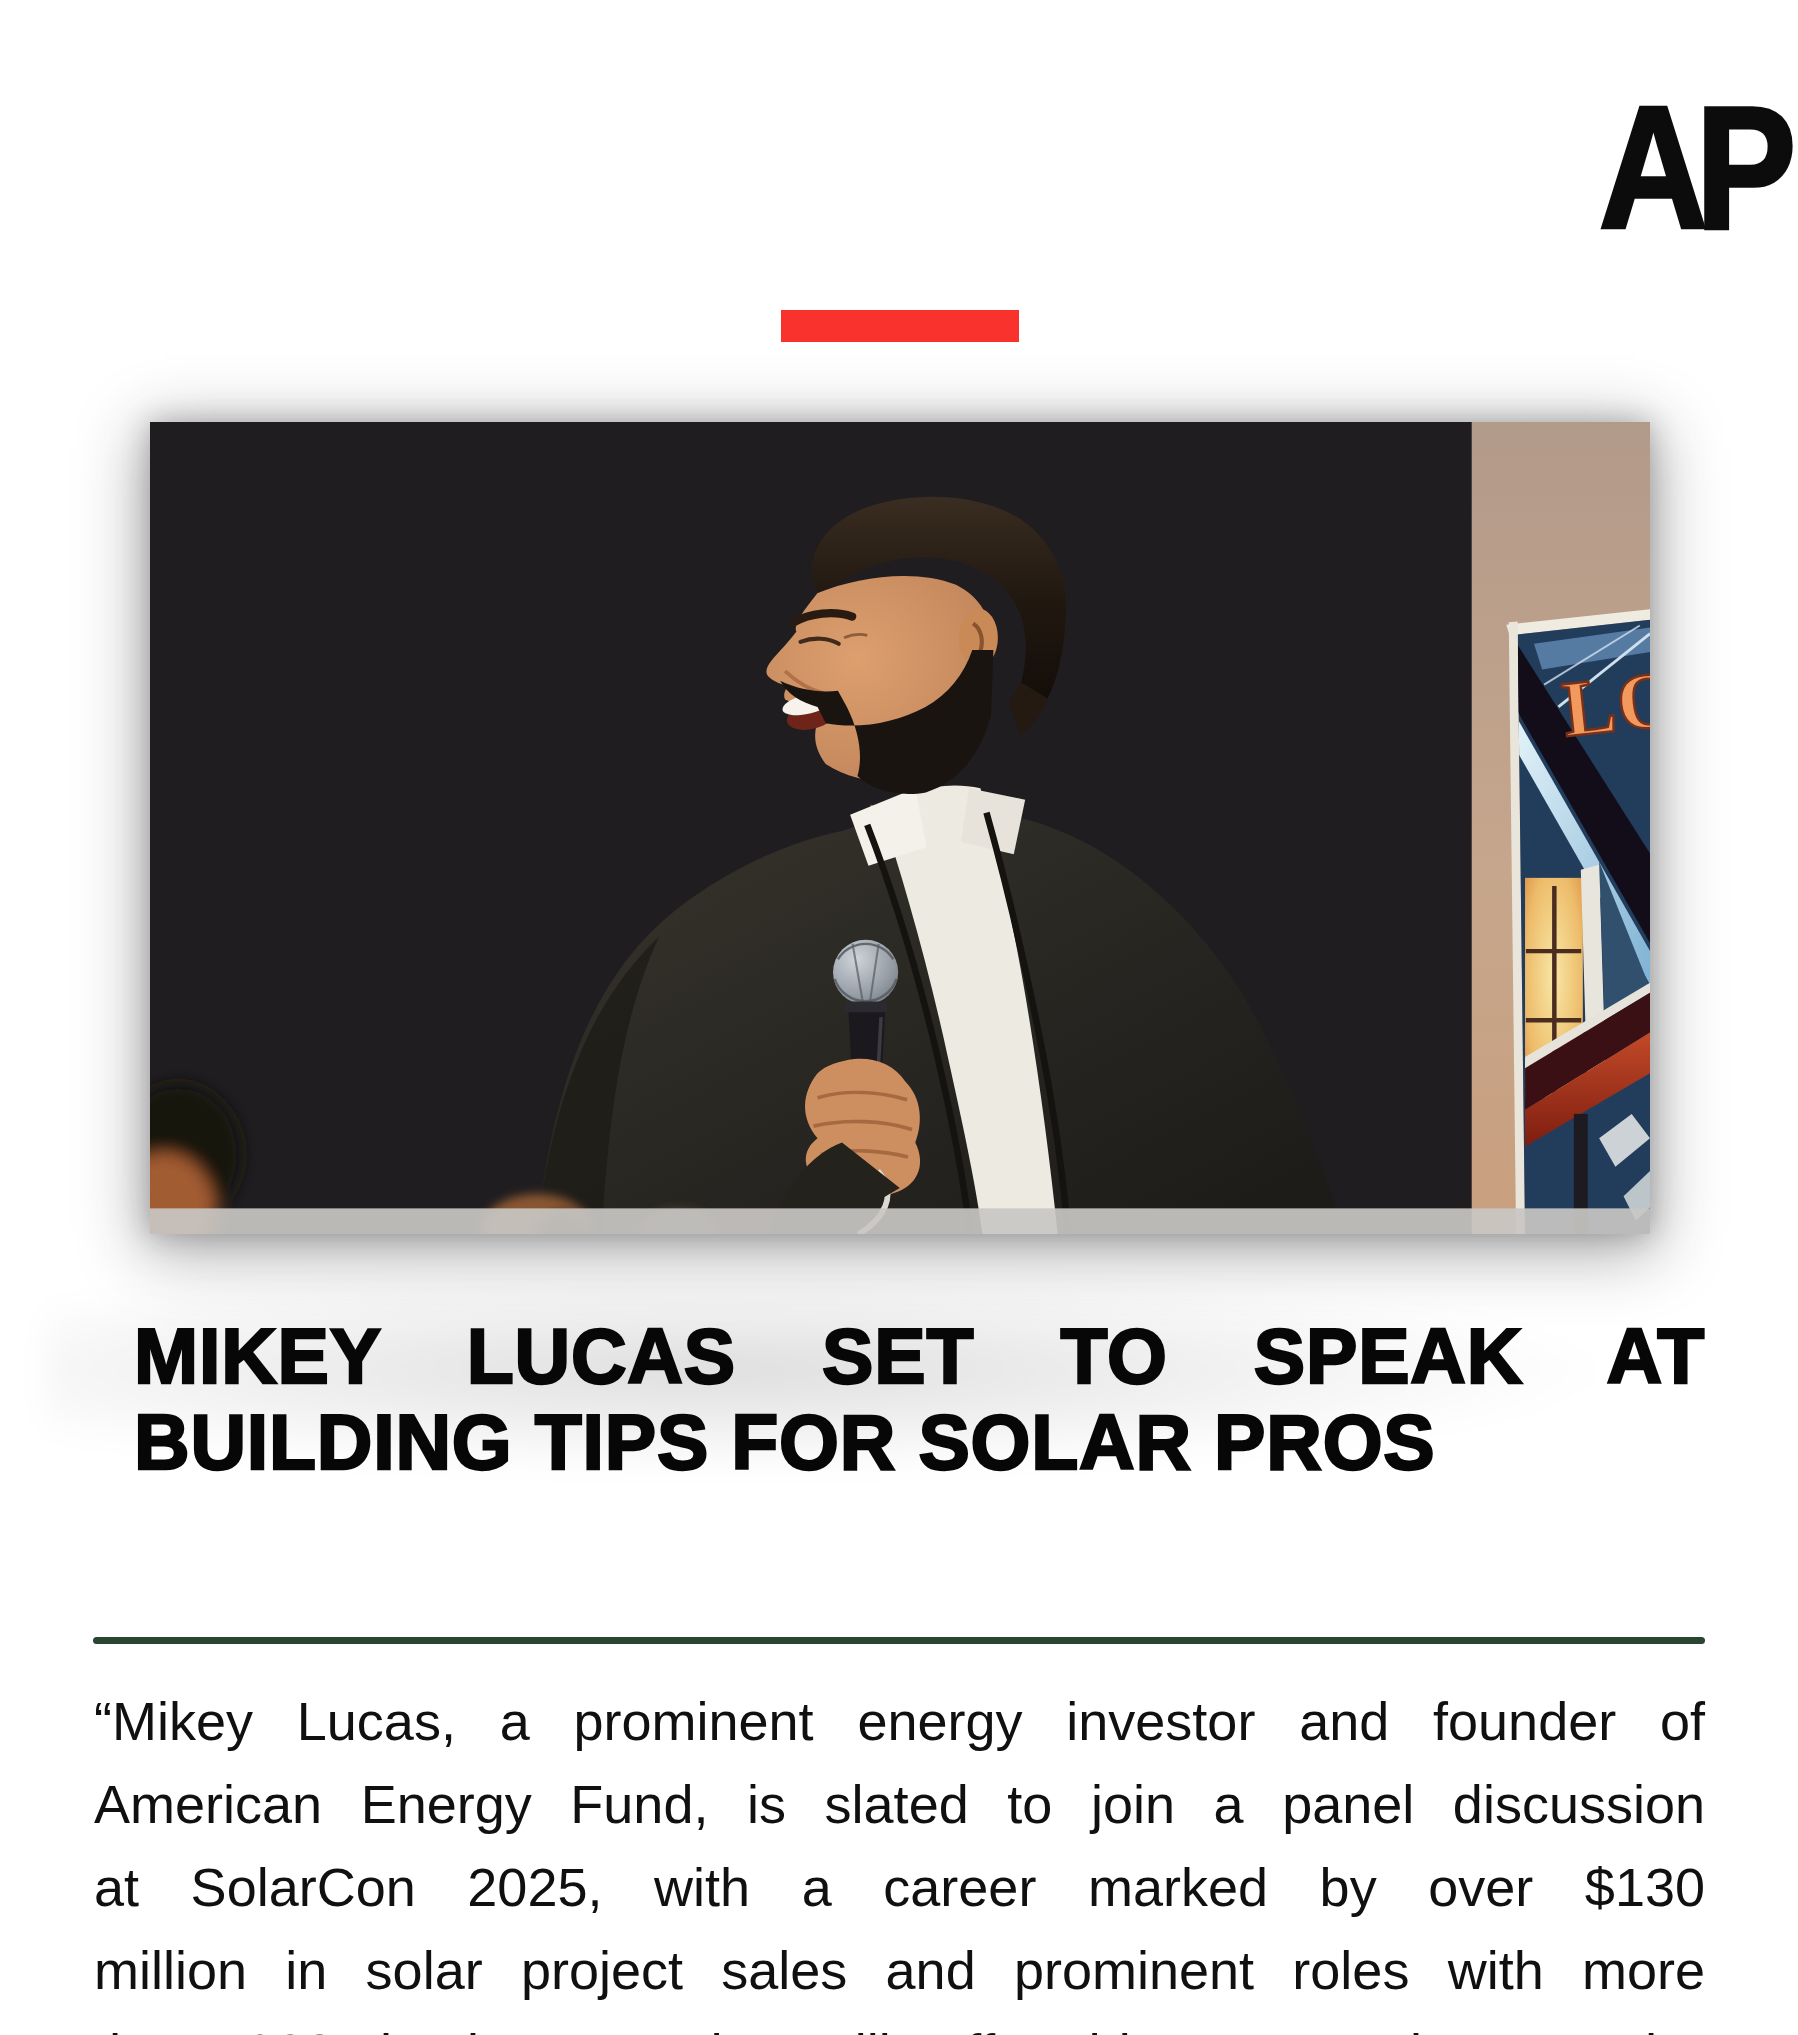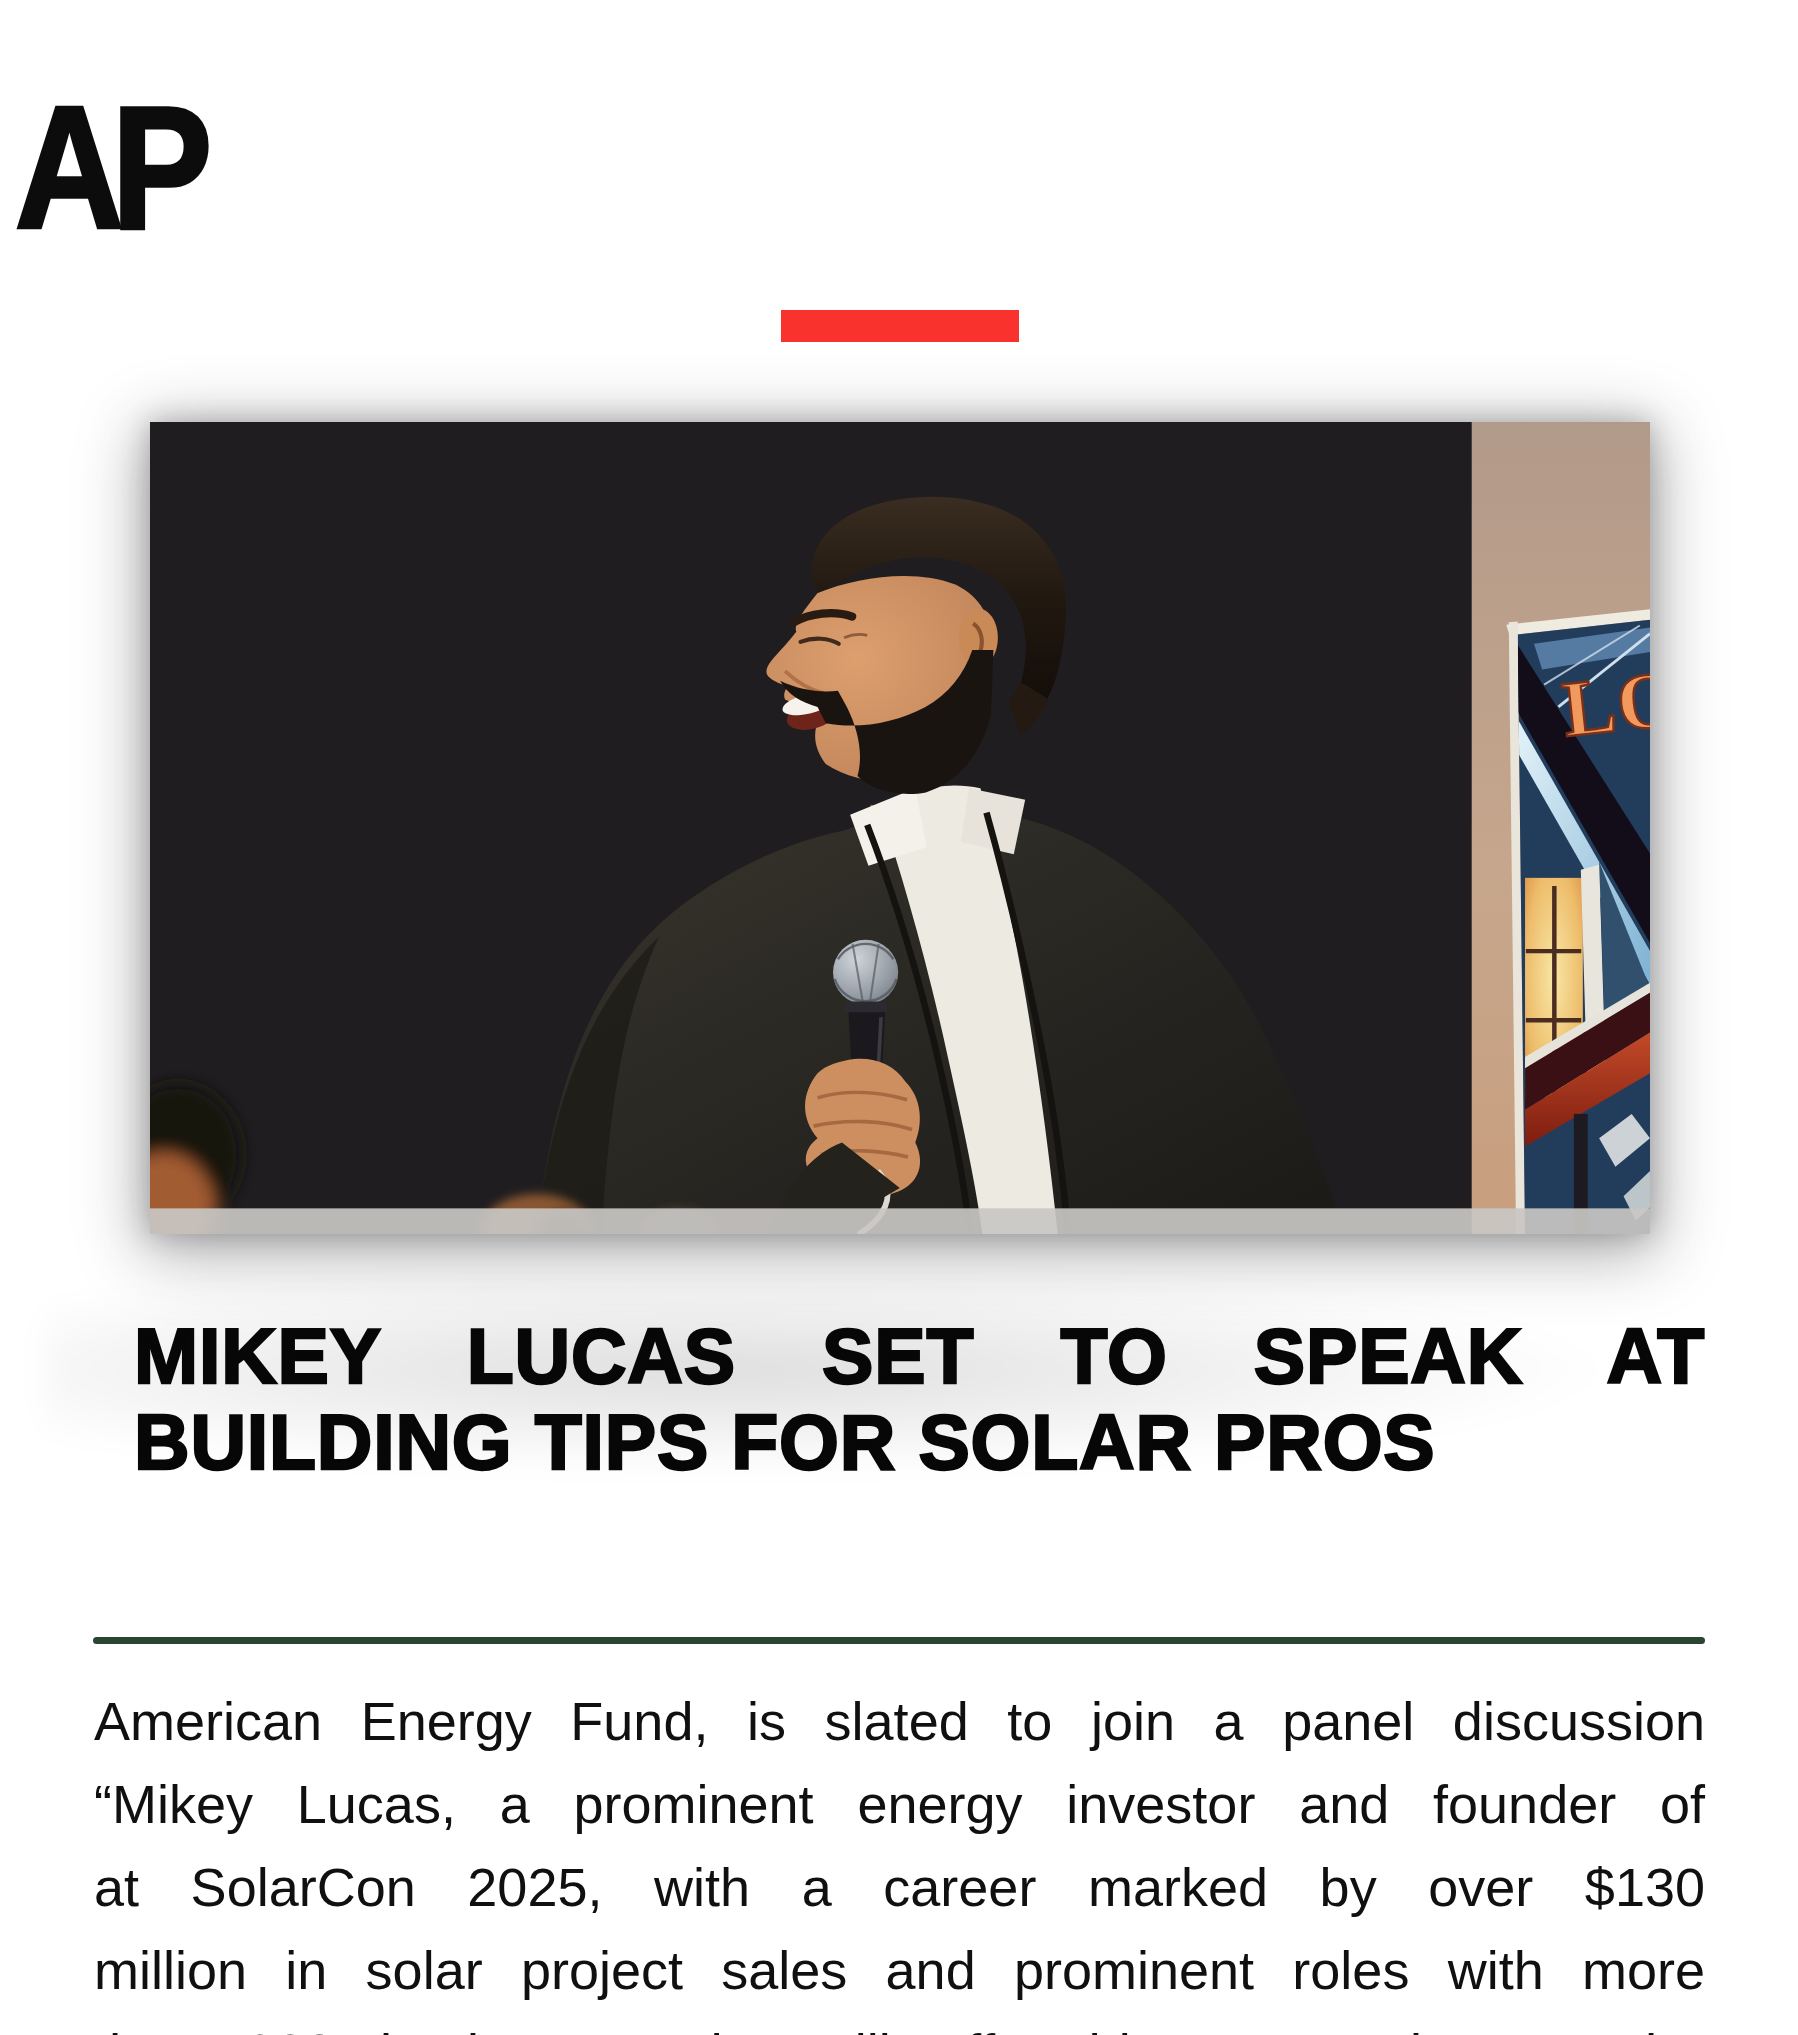--- a/index.html
+++ b/index.html
@@ -6,21 +6,21 @@
   .page{
     position:relative;
     width:1799px;height:2544px;
     background:#ffffff;
     overflow:hidden;
     font-family:"Liberation Sans", sans-serif;
   }
   
   .logo-wrap{
     position:absolute;left:0;right:0;top:80px;
-    text-align:left;
+    text-align:right;
   }
   .logo-text{
     display:inline-block;
     font-size:175px;line-height:175px;
     font-weight:700;
     color:#0c0c0c;
     letter-spacing:-14px;
     -webkit-text-stroke:3.7px #0c0c0c;
     transform:scaleX(0.86);
     transform-origin:center top;
@@ -248,22 +248,22 @@
 
   <div class="headline-halo"></div>
   <h1 class="headline" style="margin:0;">
     <div class="hl-line">MIKEY LUCAS SET TO SPEAK AT</div>
     <div class="hl-line last">BUILDING TIPS FOR SOLAR PROS</div>
   </h1>
 
   <div class="divider"></div>
 
   <div class="body-text">
+    <div class="b-line">“Mikey Lucas, a prominent energy investor and founder of</div>
     <div class="b-line">American Energy Fund, is slated to join a panel discussion</div>
-    <div class="b-line">“Mikey Lucas, a prominent energy investor and founder of</div>
     <div class="b-line">at SolarCon 2025, with a career marked by over $130</div>
     <div class="b-line">million in solar project sales and prominent roles with more</div>
     <div class="b-line">than 260 businesses, he will offer his perspective on the</div>
 
   </div>
 
 </div>
 
 
 </body></html>

